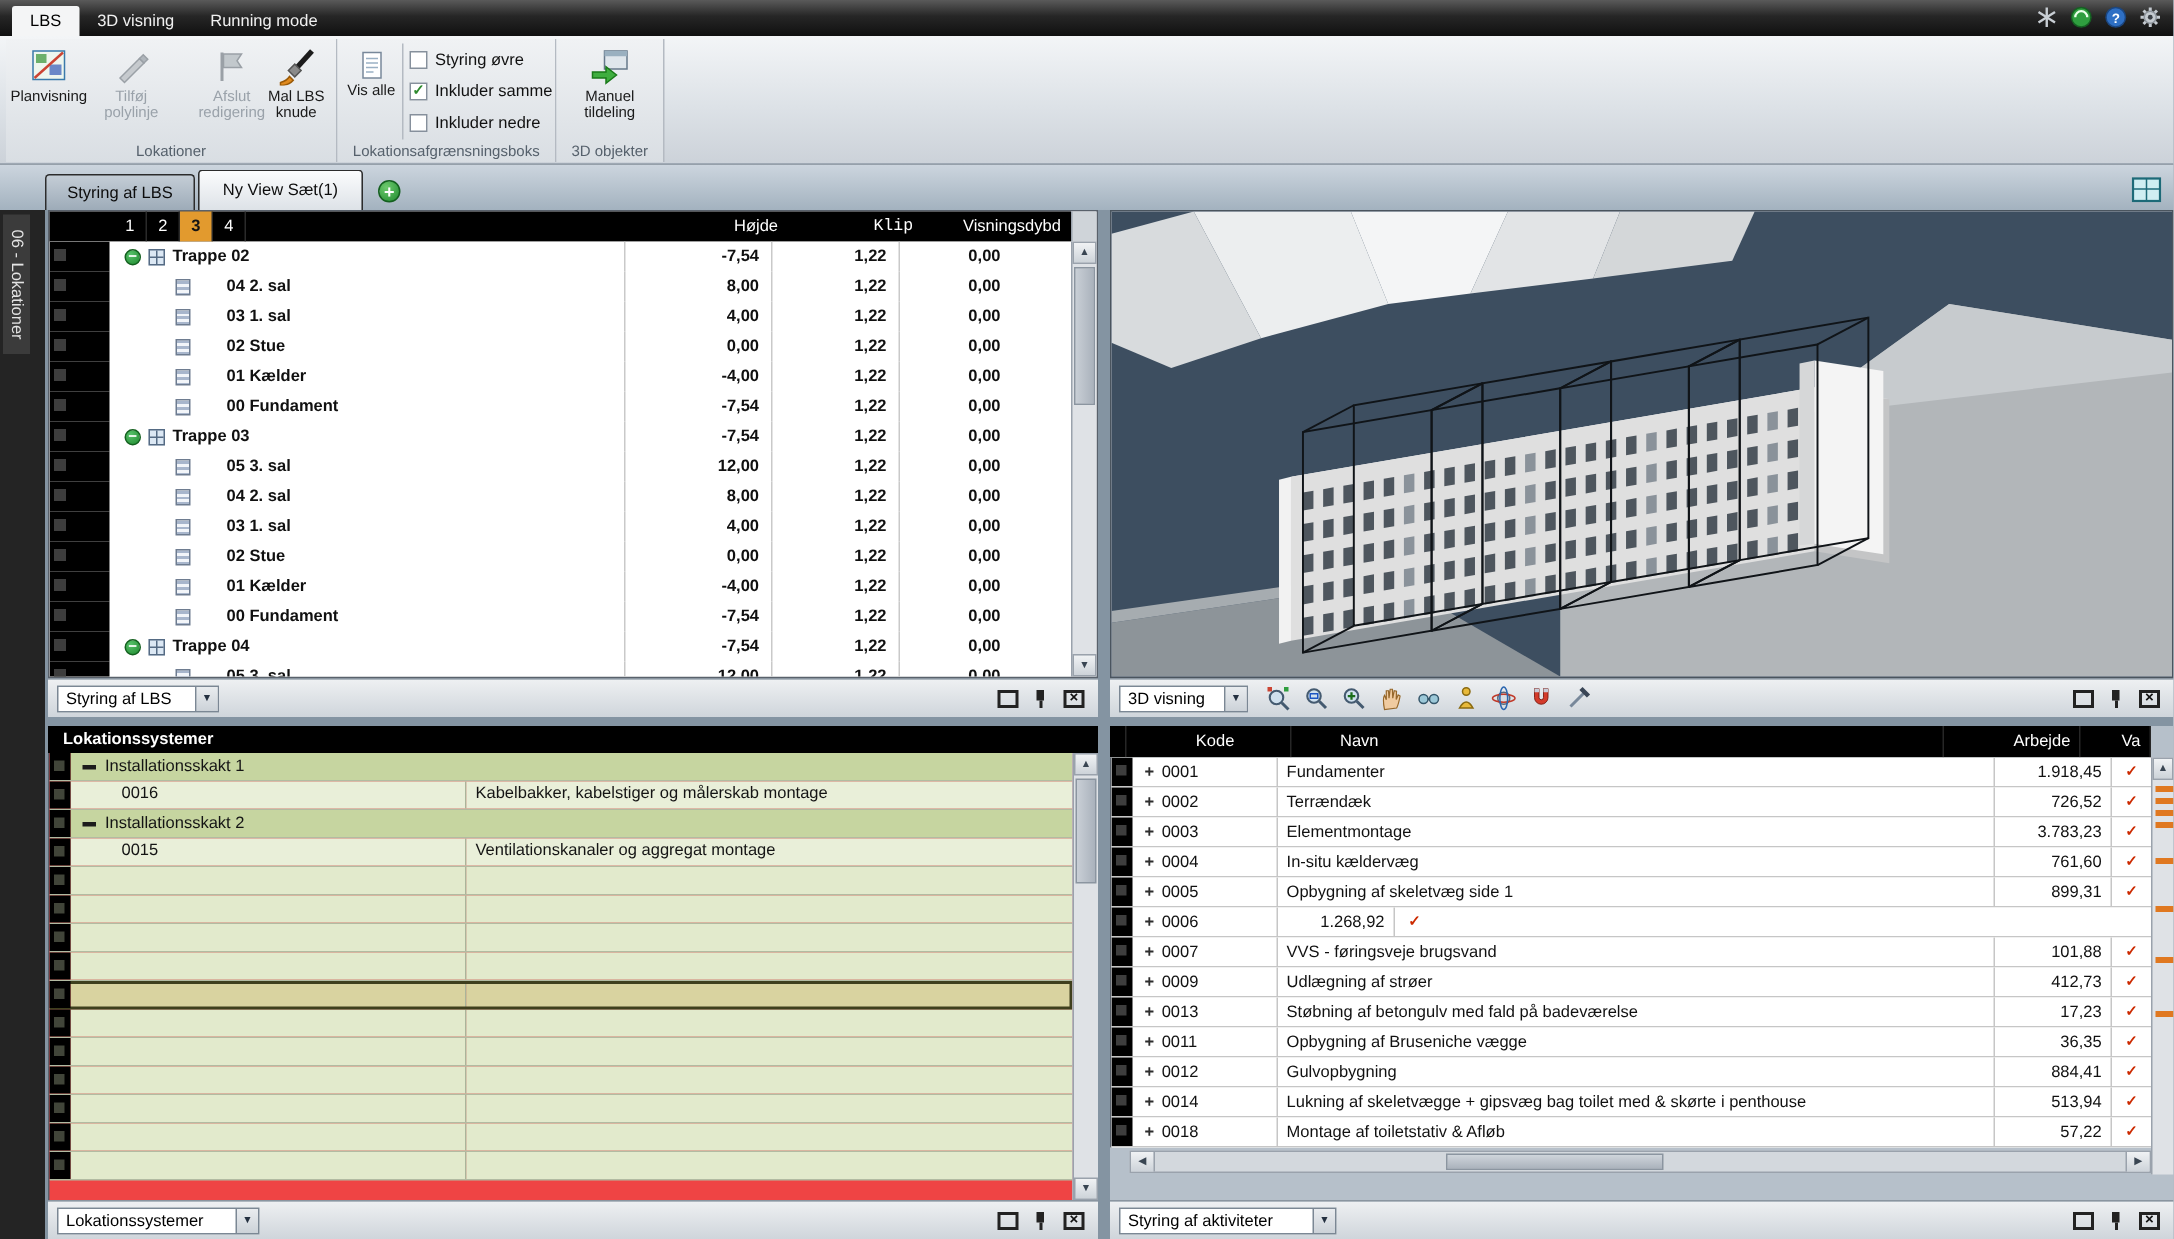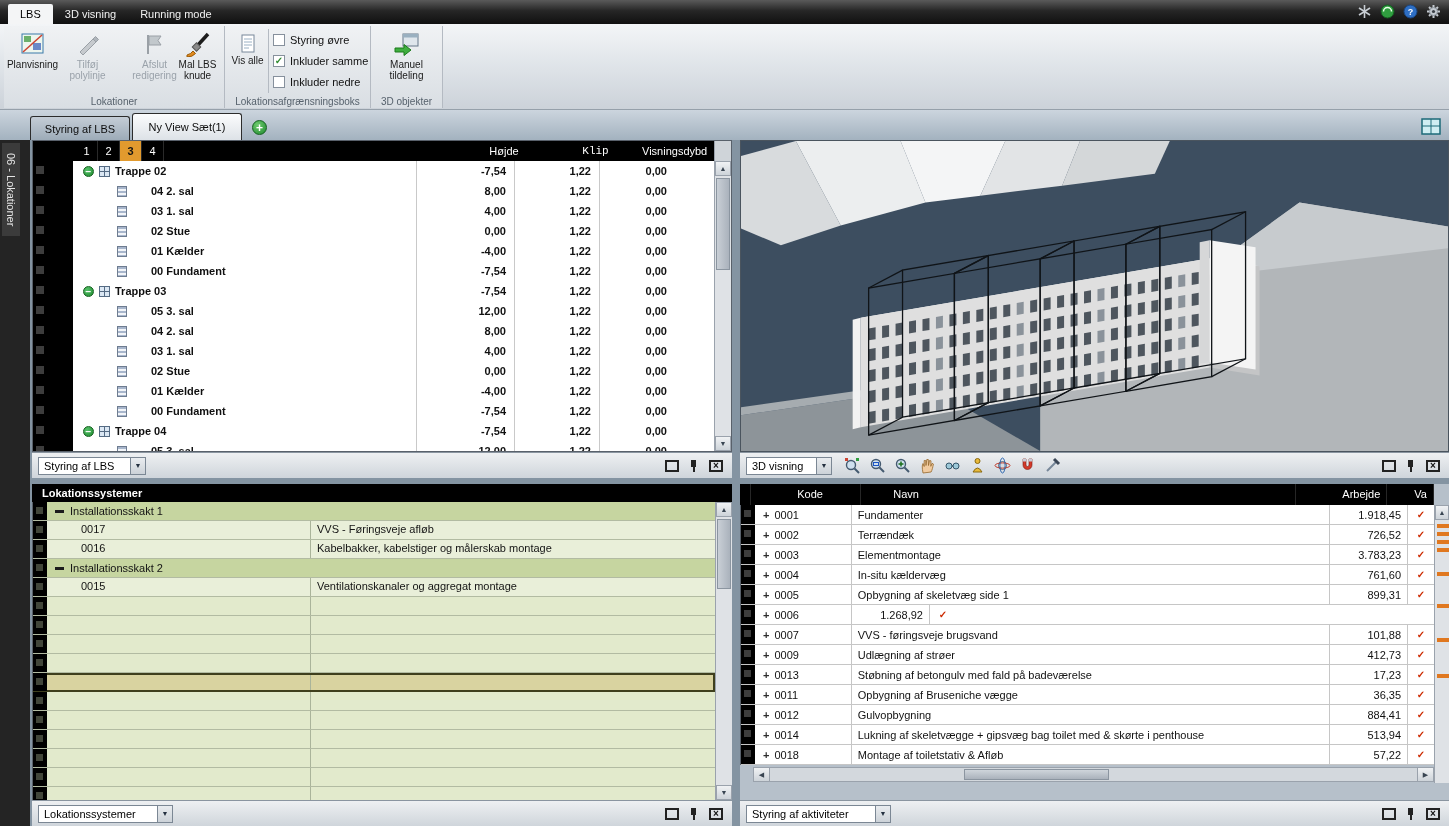--- a/index.html
+++ b/index.html
@@ -701,25 +701,20 @@
     <div id="lok-rows">
         <div class="lrow group">
           <div class="rh-s"></div>
           <div class="lgroup">
             <span class="gminus"></span>
             <span>Installationsskakt 1</span>
           </div>
         </div>
         <div class="lrow">
           <div class="rh-s"></div>
-          <div class="lcode">0017</div>
-          <div class="ldesc">VVS - Føringsveje afløb</div>
-        </div>
-        <div class="lrow">
-          <div class="rh-s"></div>
           <div class="lcode">0016</div>
           <div class="ldesc">Kabelbakker, kabelstiger og målerskab montage</div>
         </div>
         <div class="lrow group">
           <div class="rh-s"></div>
           <div class="lgroup">
             <span class="gminus"></span>
             <span>Installationsskakt 2</span>
           </div>
         </div>

